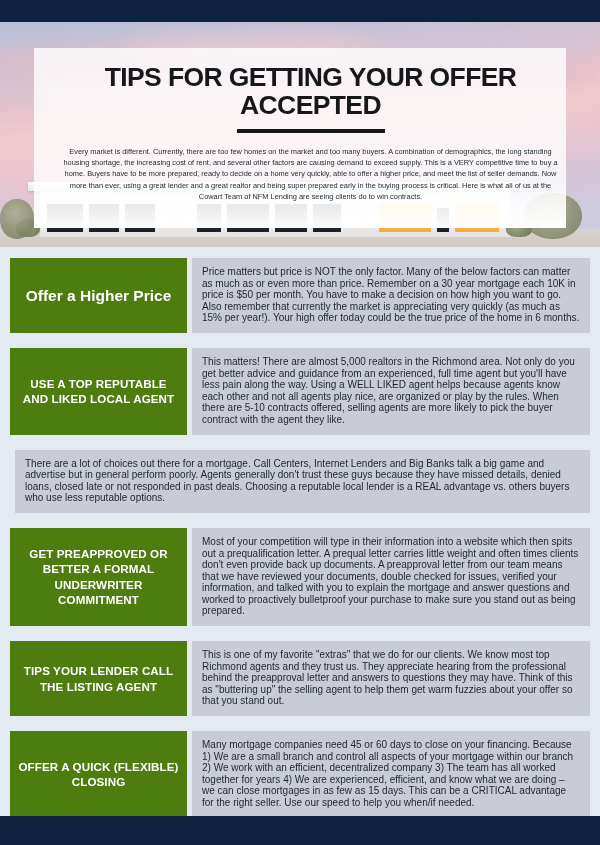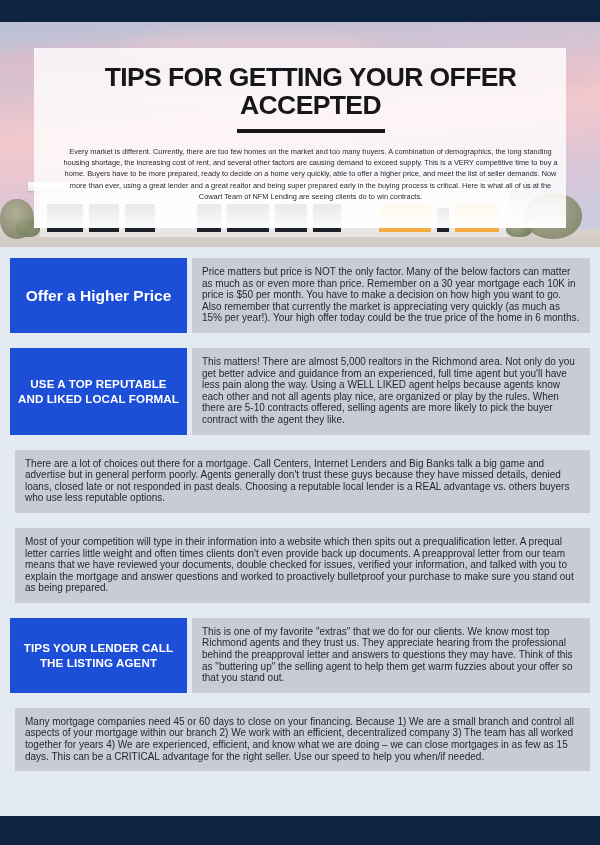--- a/index.html
+++ b/index.html
@@ -110,21 +110,21 @@
     position:relative; z-index:2;
     margin:13px 8px 0; text-align:center;
     font-size:7.4px; line-height:11.4px; color:#232b33;
   }
 
   
   .tips { position:absolute; left:0; top:258px; width:600px; }
   .tip { position:relative; display:flex; align-items:stretch; margin:0 10px 15px 10px; }
   .tip-label {
     width:177px; flex:0 0 177px;
-    background:#1d4ed8;
+    background:#4d7c0f;
     color:#ffffff;
     display:flex; align-items:center; justify-content:center;
     text-align:center;
     padding:8px 7px;
     font-weight:bold;
     font-size:11.6px;
     line-height:15.5px;
     letter-spacing:.1px;
   }
   .tip-label.title-case {
@@ -193,36 +193,38 @@
 </div>
 
 <div class="tips">
 
   <div class="tip">
     <div class="tip-label title-case">Offer a Higher Price</div>
     <div class="tip-body">Price matters but price is NOT the only factor. Many of the below factors can matter as much as or even more than price. Remember on a 30 year mortgage each 10K in price is $50 per month. You have to make a decision on how high you want to go. Also remember that currently the market is appreciating very quickly (as much as 15% per year!). Your high offer today could be the true price of the home in 6 months.</div>
   </div>
 
   <div class="tip">
-    <div class="tip-label">USE A TOP REPUTABLE AND LIKED LOCAL FORMAL</div>
+    <div class="tip-label">USE A TOP REPUTABLE AND LIKED LOCAL AGENT</div>
     <div class="tip-body">This matters! There are almost 5,000 realtors in the Richmond area. Not only do you get better advice and guidance from an experienced, full time agent but you'll have less pain along the way. Using a WELL LIKED agent helps because agents know each other and not all agents play nice, are organized or play by the rules. When there are 5-10 contracts offered, selling agents are more likely to pick the buyer contract with the agent they like.</div>
   </div>
 
   <div class="tip">
     <div class="tip-body"> There are a lot of choices out there for a mortgage. Call Centers, Internet Lenders and Big Banks talk a big game and advertise but in general perform poorly. Agents generally don't trust these guys because they have missed details, denied loans, closed late or not responded in past deals. Choosing a reputable local lender is a REAL advantage vs. others buyers who use less reputable options.</div>
   </div>
 
   <div class="tip">
+    <div class="tip-label">GET PREAPPROVED OR BETTER A FORMAL UNDERWRITER COMMITMENT</div>
     <div class="tip-body">Most of your competition will type in their information into a website which then spits out a prequalification letter. A prequal letter carries little weight and often times clients don't even provide back up documents. A preapproval letter from our team means that we have reviewed your documents, double checked for issues, verified your information, and talked with you to explain the mortgage and answer questions and worked to proactively bulletproof your purchase to make sure you stand out as being prepared.</div>
   </div>
 
   <div class="tip">
     <div class="tip-label">TIPS YOUR LENDER CALL THE LISTING AGENT</div>
     <div class="tip-body">This is one of my favorite "extras" that we do for our clients. We know most top Richmond agents and they trust us. They appreciate hearing from the professional behind the preapproval letter and answers to questions they may have. Think of this as "buttering up" the selling agent to help them get warm fuzzies about your offer so that you stand out.</div>
   </div>
 
   <div class="tip">
+    <div class="tip-label">OFFER A QUICK (FLEXIBLE) CLOSING</div>
     <div class="tip-body">Many mortgage companies need 45 or 60 days to close on your financing. Because 1) We are a small branch and control all aspects of your mortgage within our branch 2) We work with an efficient, decentralized company 3) The team has all worked together for years 4) We are experienced, efficient, and know what we are doing – we can close mortgages in as few as 15 days. This can be a CRITICAL advantage for the right seller. Use our speed to help you when/if needed.</div>
   </div>
 
 </div>
 
 <div class="bottom-bar"></div>
 
 </body></html>

